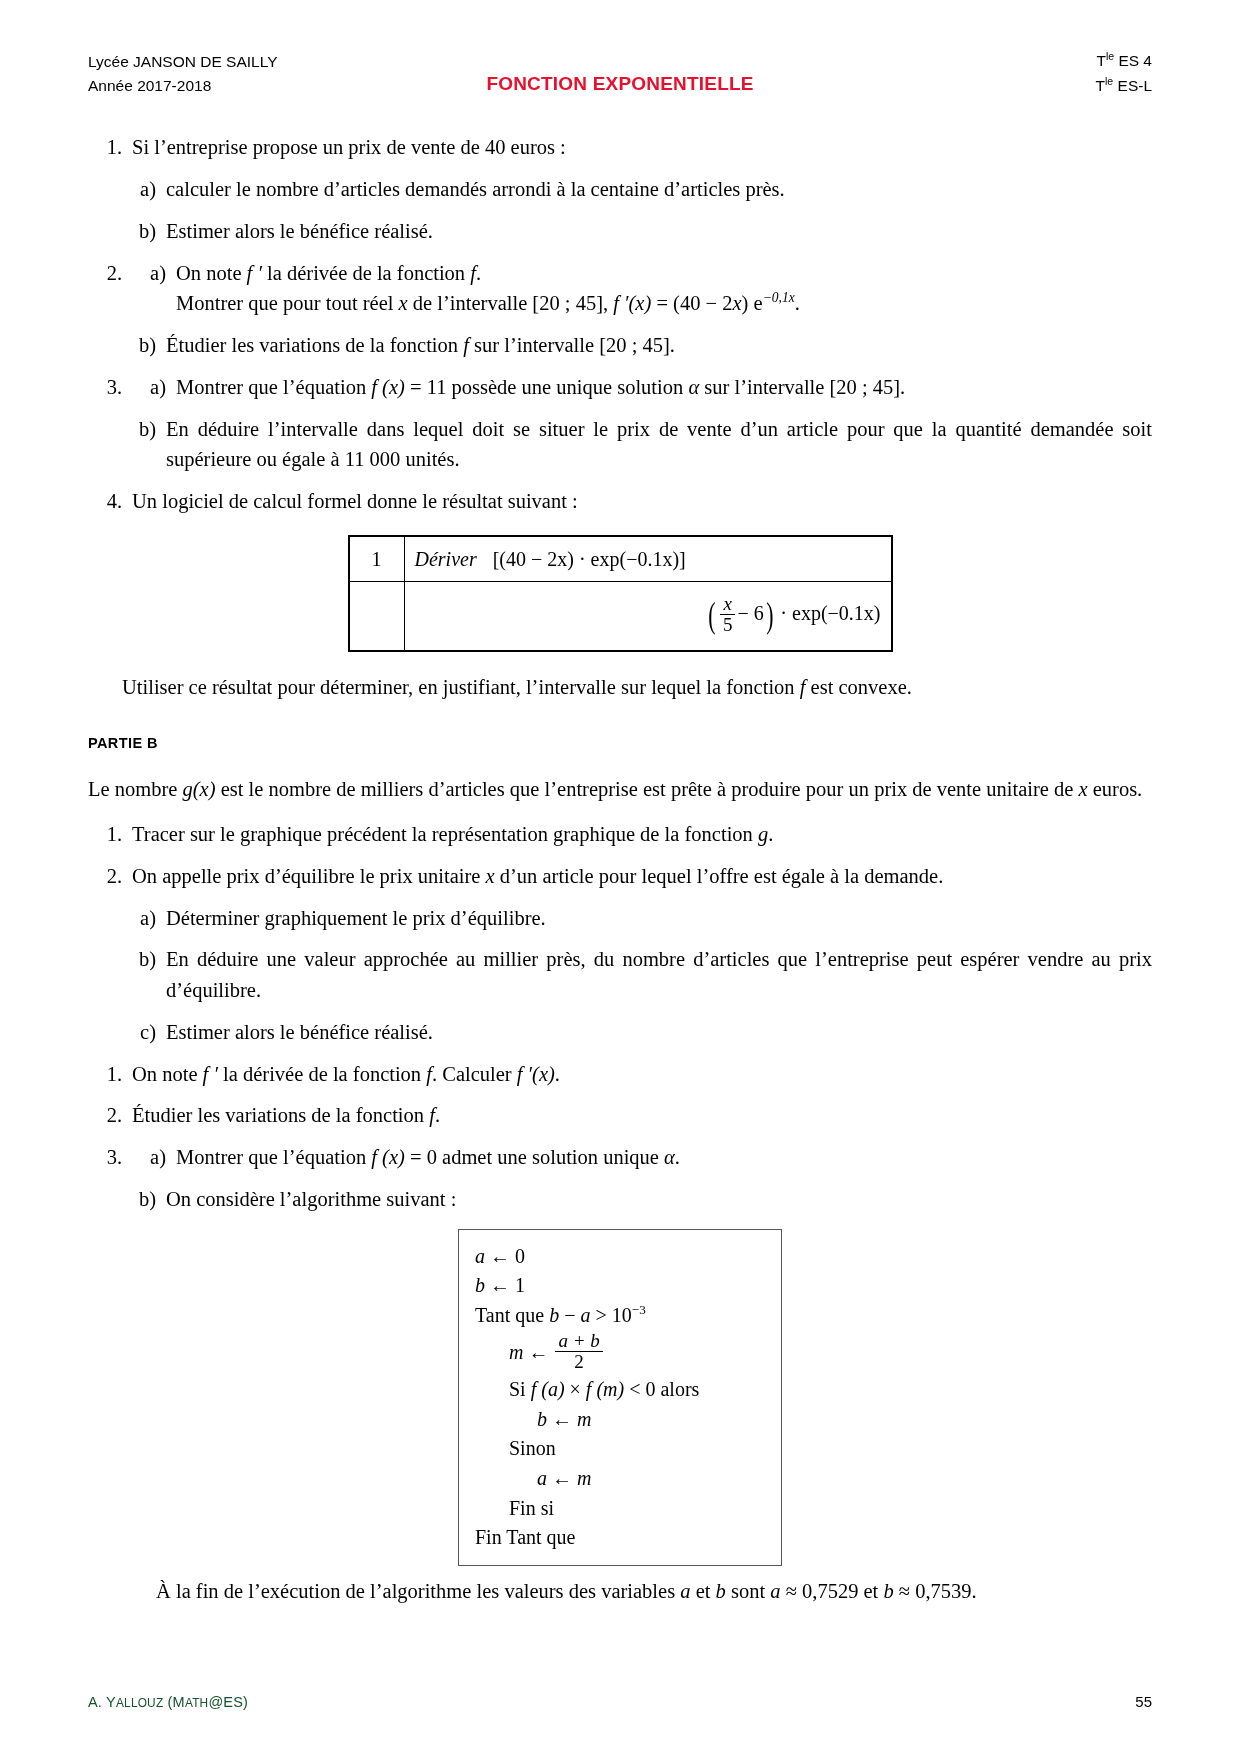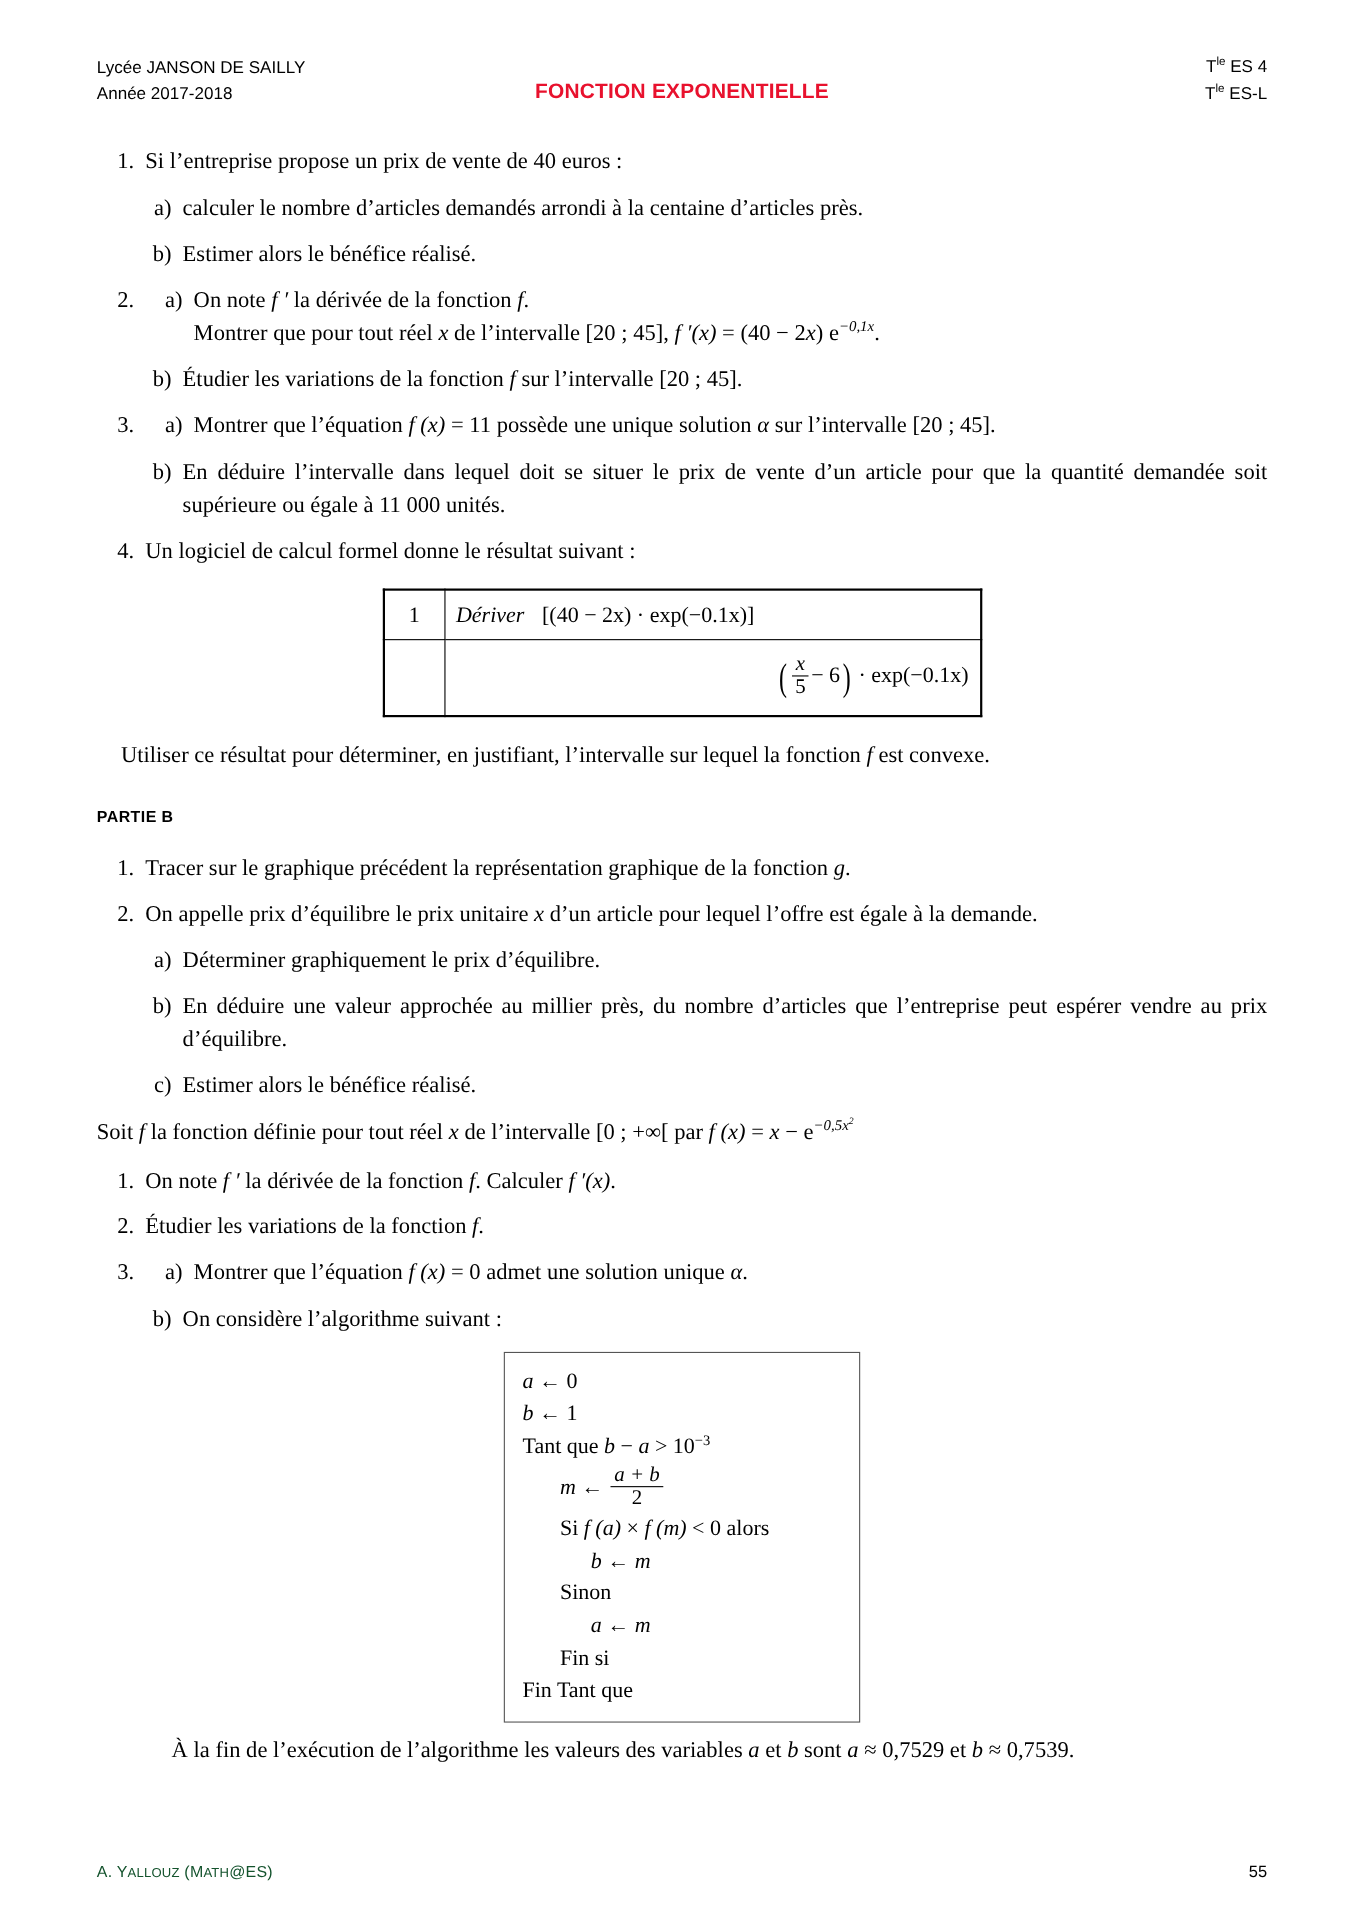--- a/index.html
+++ b/index.html
@@ -264,25 +264,26 @@
         <tr class="cas-row2">
           <td class="cas-idx"></td>
           <td>
             <span class="paren-big">(</span><span class="frac"><span class="num mi">x</span><span class="den">5</span></span><span>− 6</span><span class="paren-big">)</span>&nbsp;<span>· exp(−0.1x)</span>
           </td>
         </tr>
       </tbody>
         </table>
     </div>
 
-    <div class="para" style="margin-left:22px;"><span>Utiliser ce résultat pour déterminer, en justifiant, l’intervalle sur lequel la fonction </span><span class="mi">f</span><span> est convexe.</span></div>
+    <div class="para" style="margin-left:34px;"><span>Utiliser ce résultat pour déterminer, en justifiant, l’intervalle sur lequel la fonction </span><span class="mi">f</span><span> est convexe.</span></div>
 
     <div class="partie-title">PARTIE B</div>
 
 
+    <div class="para spaced"><span>Le nombre </span><span class="mi">g(x)</span><span> est le nombre de milliers d’articles que l’entreprise est prête à produire pour un prix de vente unitaire de </span><span class="mi">x</span><span> euros.</span></div>
 
     <div class="row tight">
       <div class="mk mk1">1.</div>
       <div class="bd"><span>Tracer sur le graphique précédent la représentation graphique de la fonction </span><span class="mi">g</span><span>.</span></div>
     </div>
 
     <div class="row tight">
       <div class="mk mk1">2.</div>
       <div class="bd"><span>On appelle prix d’équilibre le prix unitaire </span><span class="mi">x</span><span> d’un article pour lequel l’offre est égale à la demande.</span></div>
     </div>
@@ -296,21 +297,20 @@
       <div class="mk mk2">b)</div>
       <div class="bd">En déduire une valeur approchée au millier près, du nombre d’articles que l’entreprise peut espérer vendre au prix d’équilibre.</div>
     </div>
 
     <div class="row tight">
       <div class="mk mk2">c)</div>
       <div class="bd">Estimer alors le bénéfice réalisé.</div>
     </div>
 
 
-    <div class="para spaced"><span>Soit </span><span class="mi">f</span><span> la fonction définie pour tout réel </span><span class="mi">x</span><span> de l’intervalle [0 ; +∞[ par </span><span class="mi">f (x)</span><span> = </span><span class="mi">x</span><span> − e</span><span class="exp mi"><span>−0,5x</span><span class="exp">2</span></span></div>
 
     <div class="row tight">
       <div class="mk mk1">1.</div>
       <div class="bd"><span>On note </span><span class="mi">f ′</span><span> la dérivée de la fonction </span><span class="mi">f</span><span>. Calculer </span><span class="mi">f ′(x)</span><span>.</span></div>
     </div>
 
     <div class="row tight">
       <div class="mk mk1">2.</div>
       <div class="bd"><span>Étudier les variations de la fonction </span><span class="mi">f</span><span>.</span></div>
     </div>

